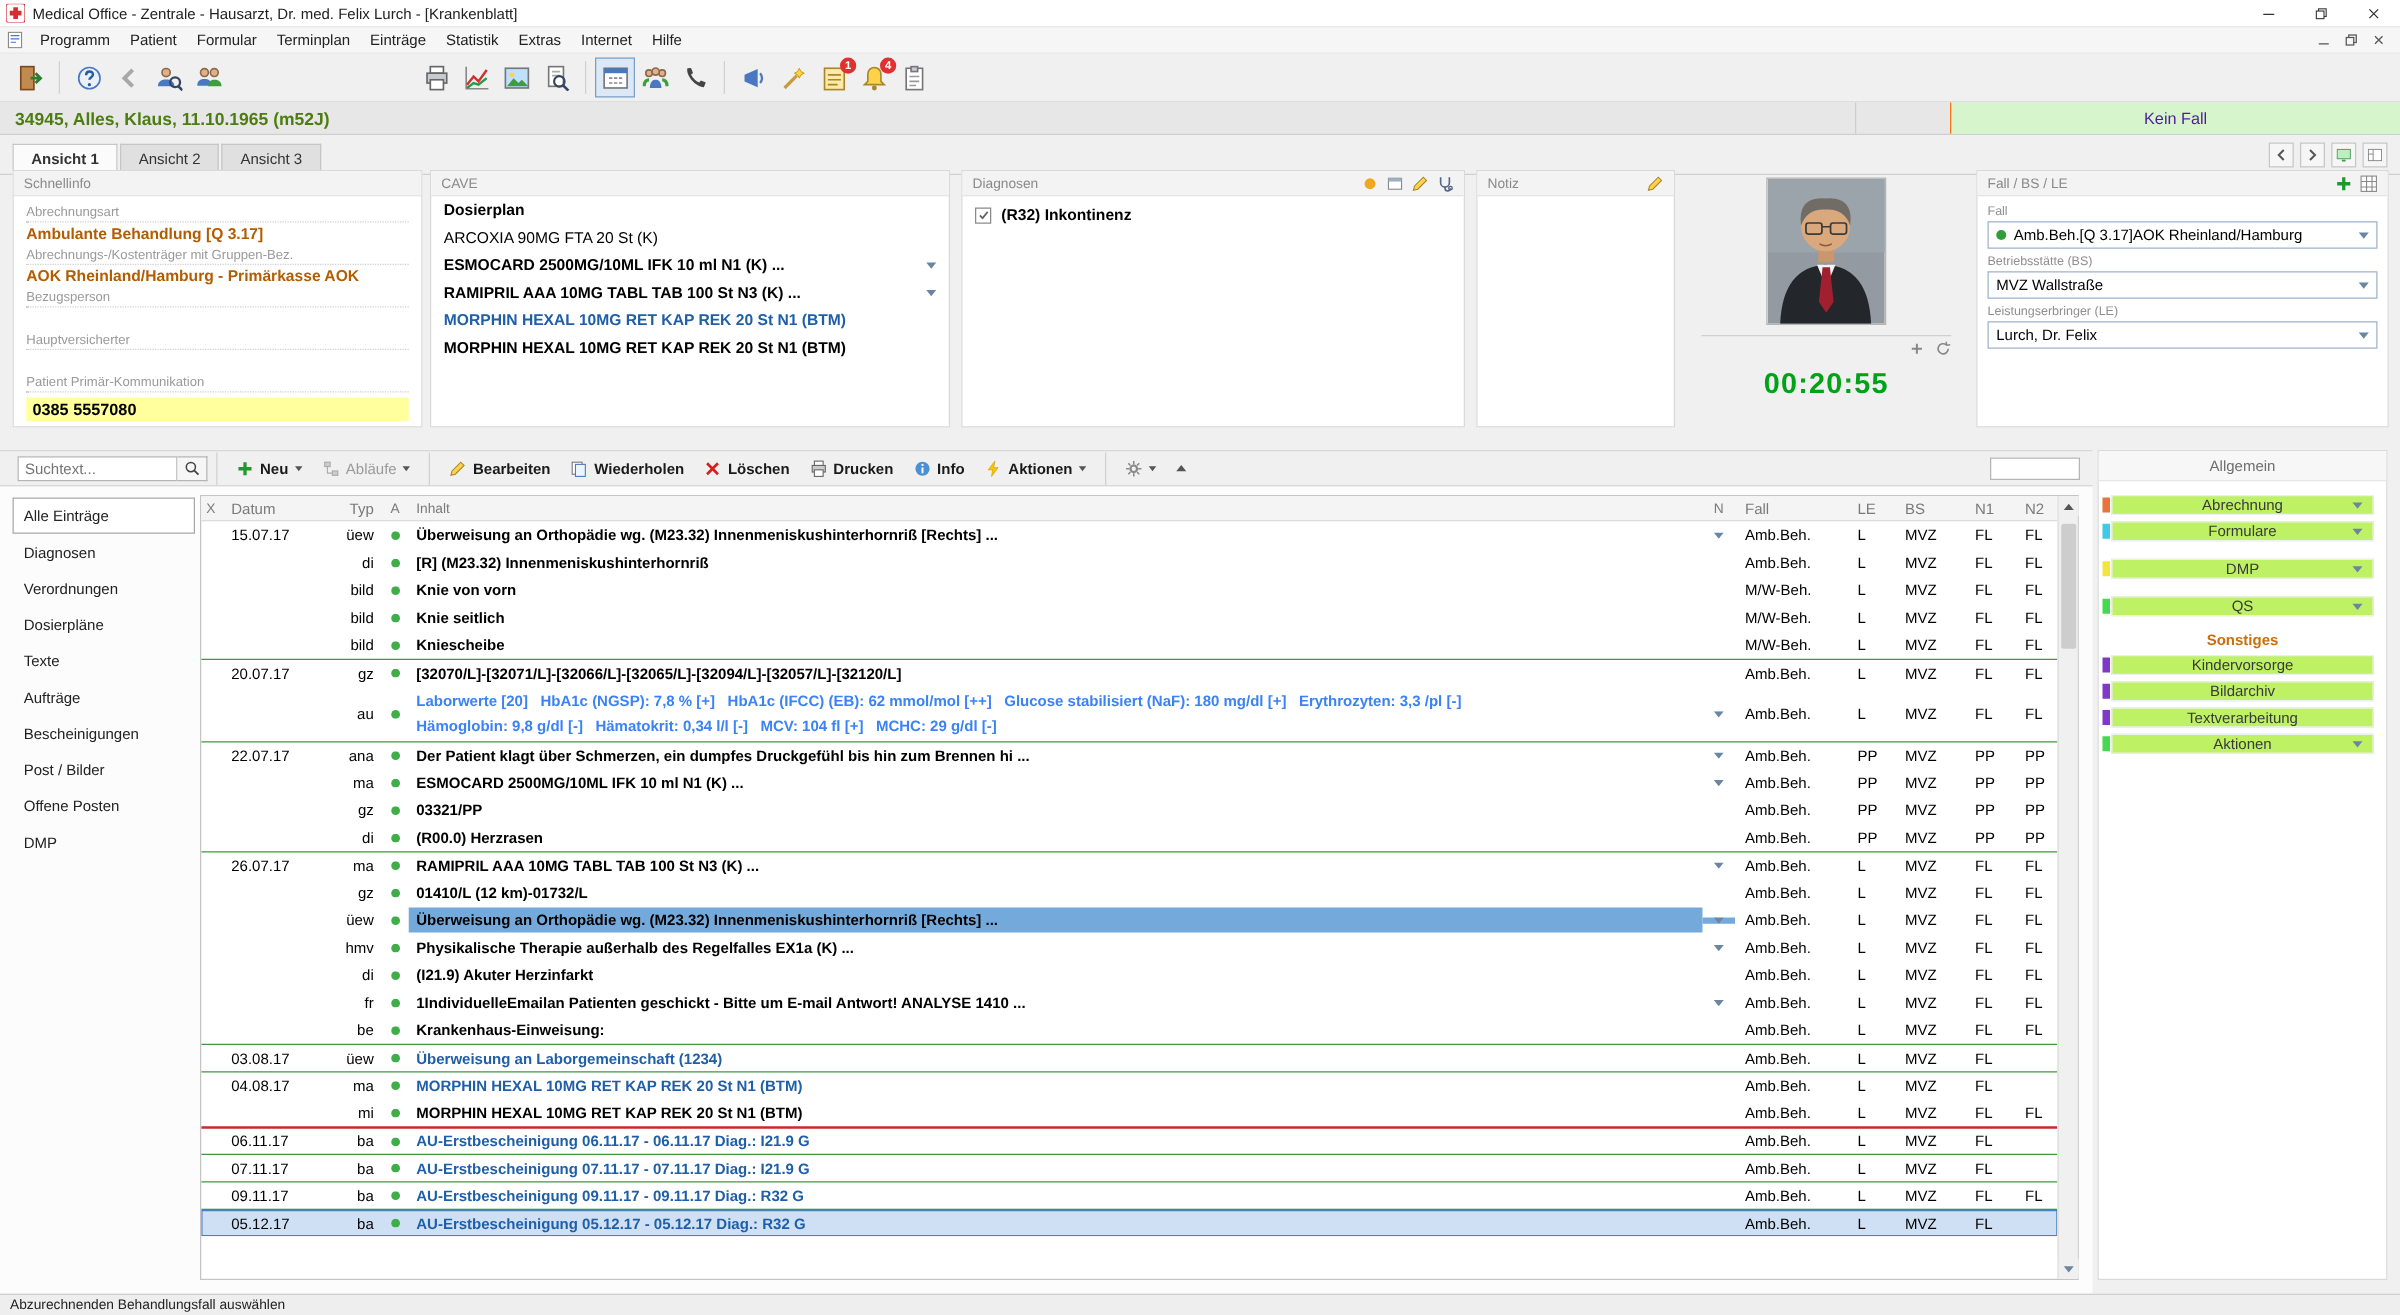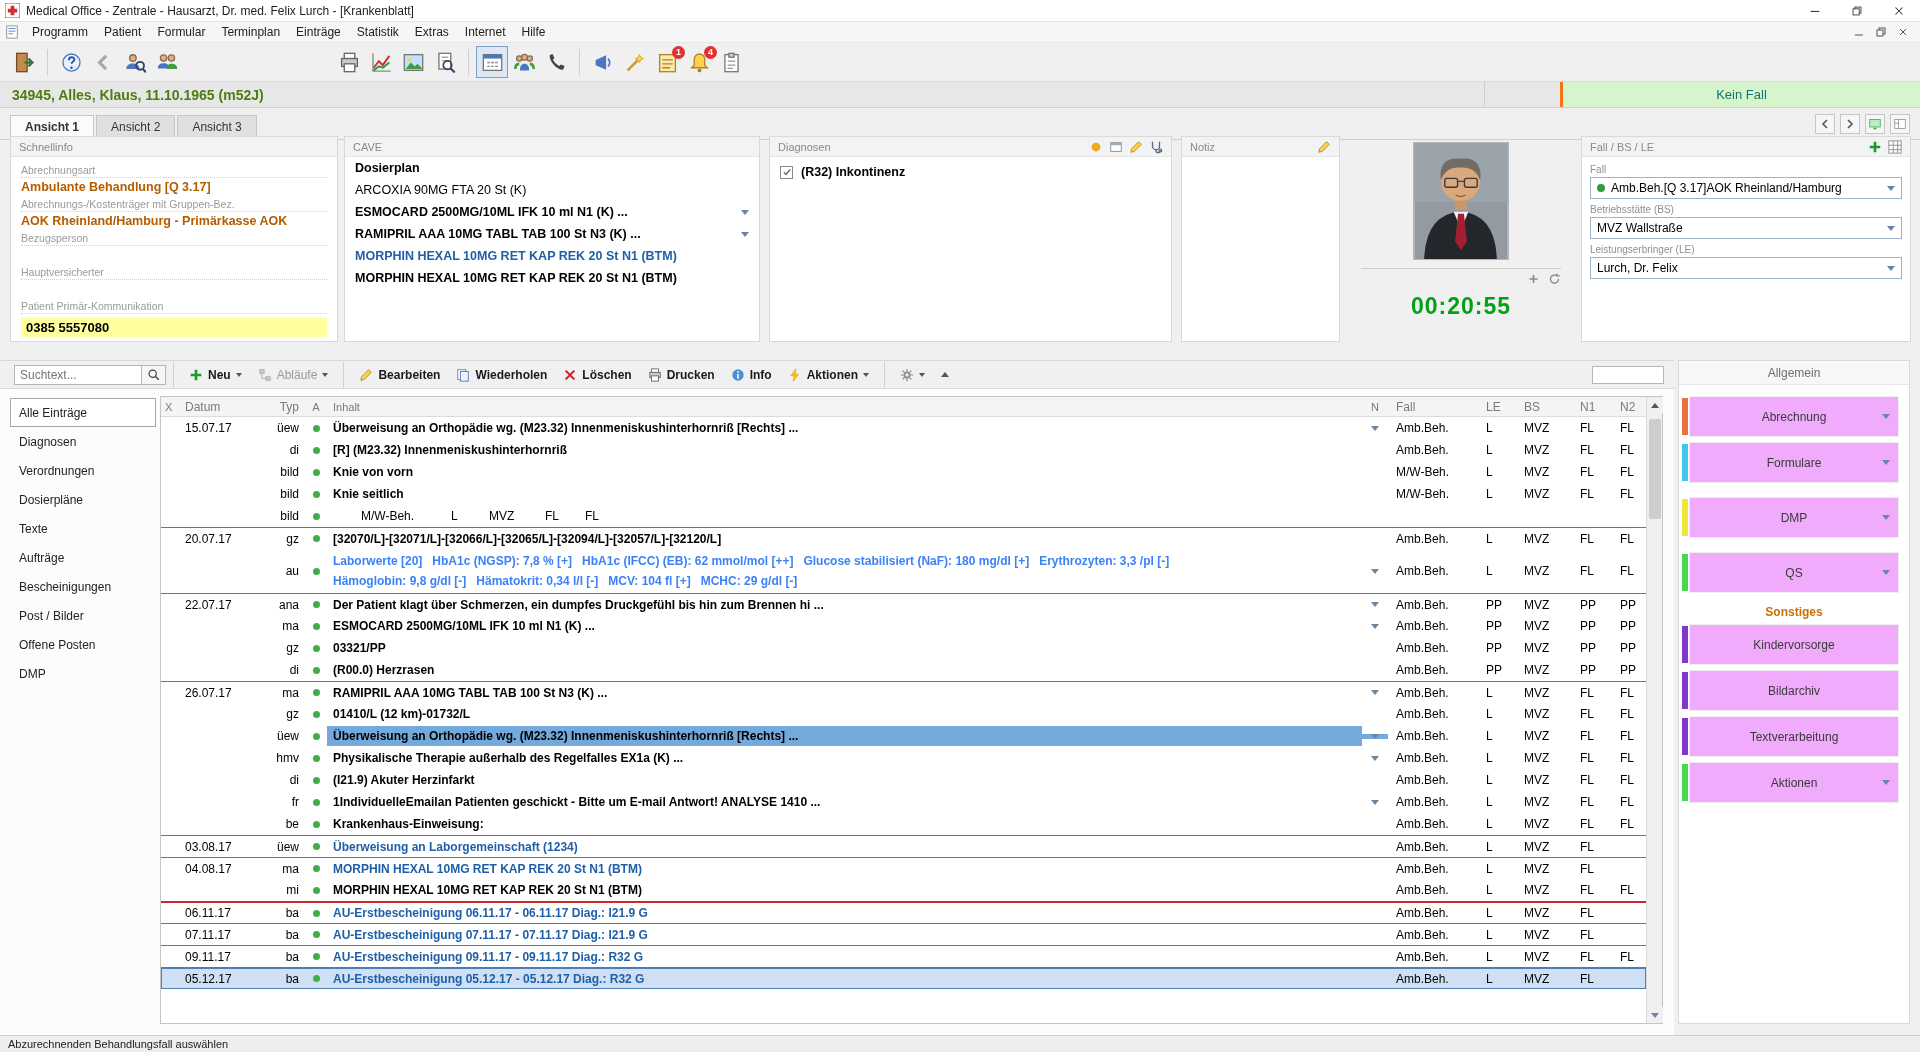--- a/index.html
+++ b/index.html
@@ -31,21 +31,21 @@
   .tool-btn svg { width:21px; height:21px; }
   .tool-btn.active { border:1px solid #7aa0c8; background:#dce8f5; }
   .tb-sep { width:1px; height:26px; background:#d0d0d0; margin:0 7px; display:inline-block; }
   .tb-spacer { display:inline-block; height:1px; }
   .badge { position:absolute; top:-1px; right:-3px; background:#e03030; color:#fff; font-size:9px; font-weight:bold; min-width:13px; height:13px; line-height:13px; text-align:center; border-radius:7px; padding:0 2px; }
 
   
   .patientbar { height:26px; display:flex; align-items:stretch; background:#e7e7e7; border-bottom:1px solid #cfcfcf; }
   .patient-info { flex:1; display:flex; align-items:center; padding-left:12px; font-size:14px; font-weight:bold; color:#4d7c0f; }
   .pb-mid { width:76px; border-left:1px solid #cdcdcd; }
-  .kein-fall { width:360px; background:#d6f5cc; border-left:3px solid #f97316; display:flex; align-items:center; justify-content:center; font-size:13px; color:#0f766e; }
+  .kein-fall { width:360px; background:#d6f5cc; border-left:1px solid #f97316; display:flex; align-items:center; justify-content:center; font-size:13px; color:#4c1d95; }
 
   
   .tabrow { height:32px; background:#f0f0f0; border-bottom:1px solid #cfcfcf; display:flex; align-items:flex-end; padding-left:10px; position:relative; }
   .tab { padding:4px 14px 5px; margin-right:2px; font-size:12px; background:#e0e0e0; border:1px solid #c6c6c6; border-bottom:none; color:#333; }
   .tab.active { background:#fbfbfb; font-weight:bold; margin-bottom:-1px; padding-bottom:6px; }
   .tabrow-icons { position:absolute; right:10px; bottom:5px; display:flex; gap:5px; align-items:center; }
   .tr-btn { width:20px; height:20px; border:1px solid #c6c6c6; background:#f6f6f6; display:flex; align-items:center; justify-content:center; }
   .tr-btn svg { width:12px; height:12px; }
 
   
@@ -144,21 +144,21 @@
   
   .vscroll { width:16px; background:#f0f0f0; border-left:1px solid #dcdcdc; position:relative; }
   .vs-btn { position:absolute; left:0; width:16px; height:16px; display:flex; align-items:center; justify-content:center; background:#f0f0f0; }
   .vs-up { top:0; } .vs-dn { bottom:0; }
   .vs-thumb { position:absolute; left:2px; top:22px; width:12px; height:100px; background:#cdcdcd; border-radius:2px; }
 
   
   .rightpanel { position:absolute; top:360px; left:1678px; width:232px; height:664px; background:#fff; border:1px solid #d9d9d9; }
   .rp-title { height:24px; line-height:24px; text-align:center; color:#6e6e6e; font-size:12px; background:#f7f7f7; border-bottom:1px solid #e6e6e6; }
   .rp-items { padding:6px 0; }
-  .rp-item { position:relative; height:41px; margin:5px 10px 0; background:#f0abfc; border:1px solid #efefef; display:flex; align-items:center; justify-content:center; }
+  .rp-item { position:relative; height:16px; margin:5px 10px 0; background:#bef264; border:1px solid #efefef; display:flex; align-items:center; justify-content:center; }
   .rp-item.gap { margin-top:14px; }
   .rp-bar { position:absolute; left:-8px; top:1px; bottom:1px; width:6px; }
   .rp-label { font-size:12px; color:#3a3a3a; }
   .rp-item .tri-down { position:absolute; right:8px; }
   .rp-section { margin:12px 0 2px; text-align:center; color:#c9700a; font-size:12px; font-weight:bold; }
 
   
   .statusbar { position:absolute; bottom:0; left:0; width:1920px; height:17px; background:#eeeeee; border-top:1px solid #cfcfcf; display:flex; align-items:center; padding-left:8px; font-size:11px; color:#222; }
 </style>
 </head>
@@ -772,20 +772,23 @@
             <div class="td col-n1">FL</div>
             <div class="td col-n2">FL</div>
           </div>
           <div class="trow">
             <div class="td col-x"></div>
             <div class="td col-datum"></div>
             <div class="td col-typ">bild</div>
             <div class="td col-a">
               <span class="dot"></span>
             </div>
+            <div class="td col-inhalt">
+              <div class="c-line black">Kniescheibe</div>
+            </div>
             <div class="td col-n"></div>
             <div class="td col-fall">M/W-Beh.</div>
             <div class="td col-le">L</div>
             <div class="td col-bs">MVZ</div>
             <div class="td col-n1">FL</div>
             <div class="td col-n2">FL</div>
           </div>
           <div class="trow sep-green">
             <div class="td col-x"></div>
             <div class="td col-datum">20.07.17</div>

